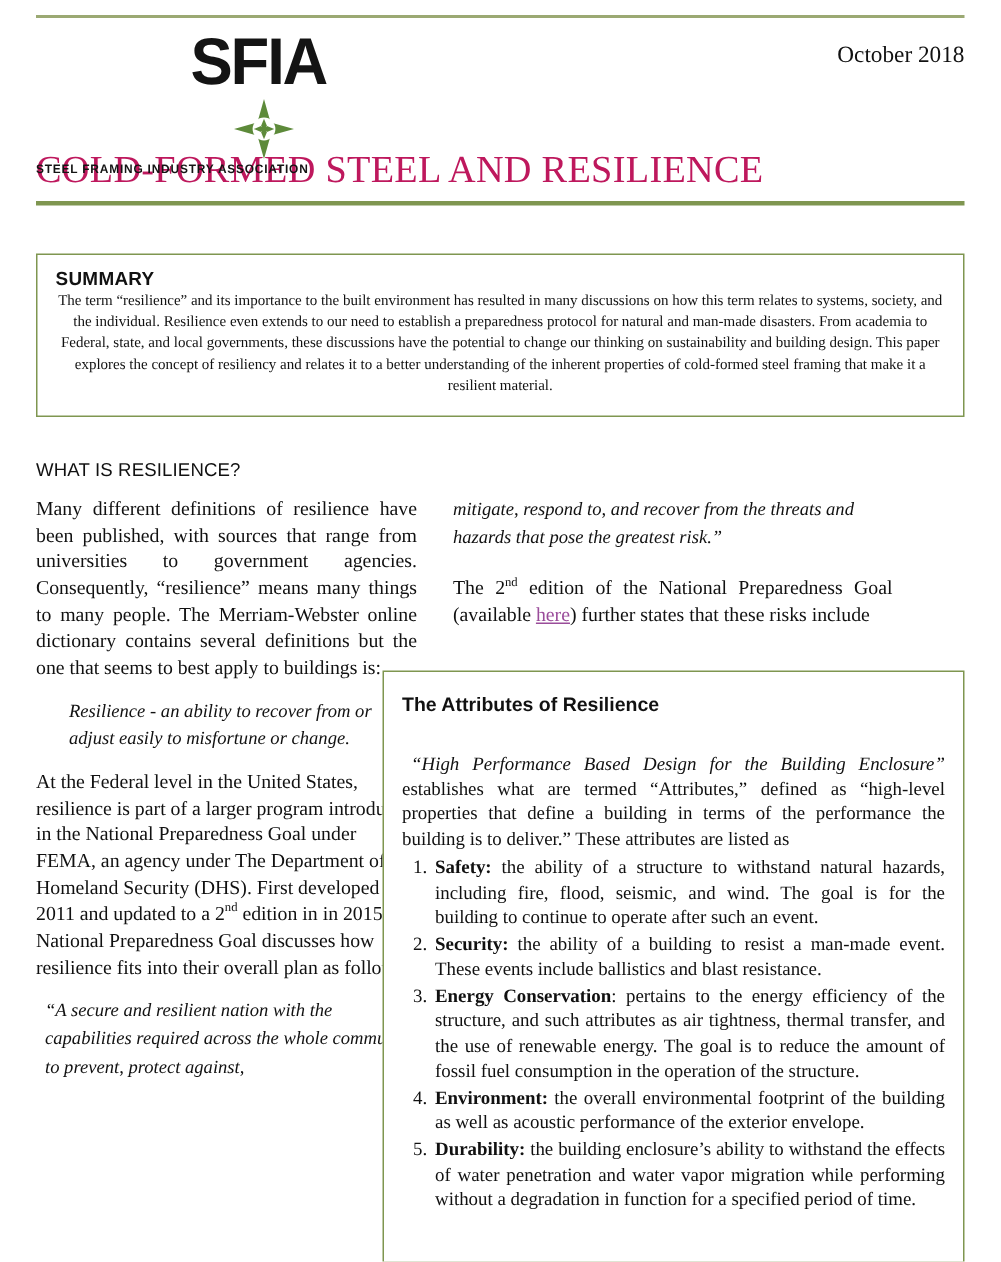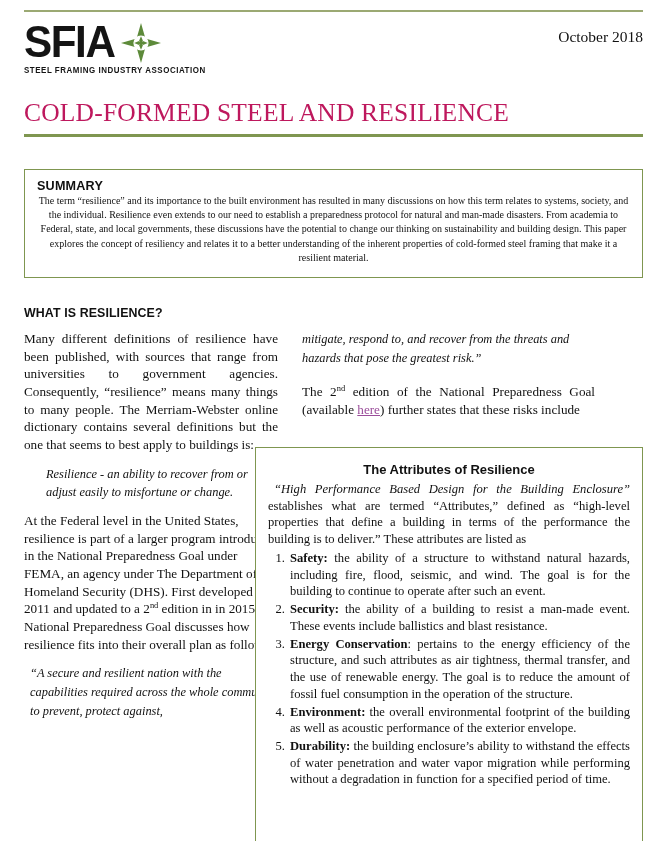--- a/index.html
+++ b/index.html
@@ -27,21 +27,21 @@
     opacity: 0.85;
   }
   .masthead {
     display: flex;
     align-items: flex-start;
     justify-content: space-between;
     margin-top: 8px;
     height: 62px;
   }
   .logo-block { position: relative; width: 300px; }
-  .logo-row { display: flex; align-items: center; }
+  .logo-row { display: flex; align-items: center; flex-direction: column; }
   .logo-word {
     font-family: "Liberation Sans", sans-serif;
     font-weight: bold;
     font-size: 44px;
     letter-spacing: -1.5px;
     line-height: 44px;
     color: #141414;
     font-stretch: condensed;
     transform: scaleX(0.96);
     transform-origin: left center;
@@ -102,21 +102,21 @@
   }
   .summary-text {
     font-size: 10px;
     line-height: 1.42;
     text-align: center;
   }
 
   
   .section-head {
     font-family: "Liberation Sans", sans-serif;
-    font-weight: bold;
+    font-weight: normal;
     font-size: 12.4px;
     letter-spacing: 0.1px;
     margin-top: 28px;
     margin-bottom: 10px;
   }
   .columns {
     position: relative;
     display: flex;
     gap: 24px;
   }
@@ -157,22 +157,21 @@
     width: 388px;
     height: 395px;
     border: 1.8px solid #7f9650;
     background: #ffffff;
     padding: 14px 12px 8px 12px;
   }
   .attr-title {
     font-family: "Liberation Sans", sans-serif;
     font-weight: bold;
     font-size: 13px;
-    text-align: center;
-    margin-bottom: 4px;
+    margin-bottom: 24px;
   }
   .attr-intro {
     font-size: 12.6px;
     line-height: 1.33;
     text-align: justify;
     margin: 0 0 2px 0;
     text-indent: 6px;
   }
   .attr-intro em { font-style: italic; }
   ol.attr-list {

